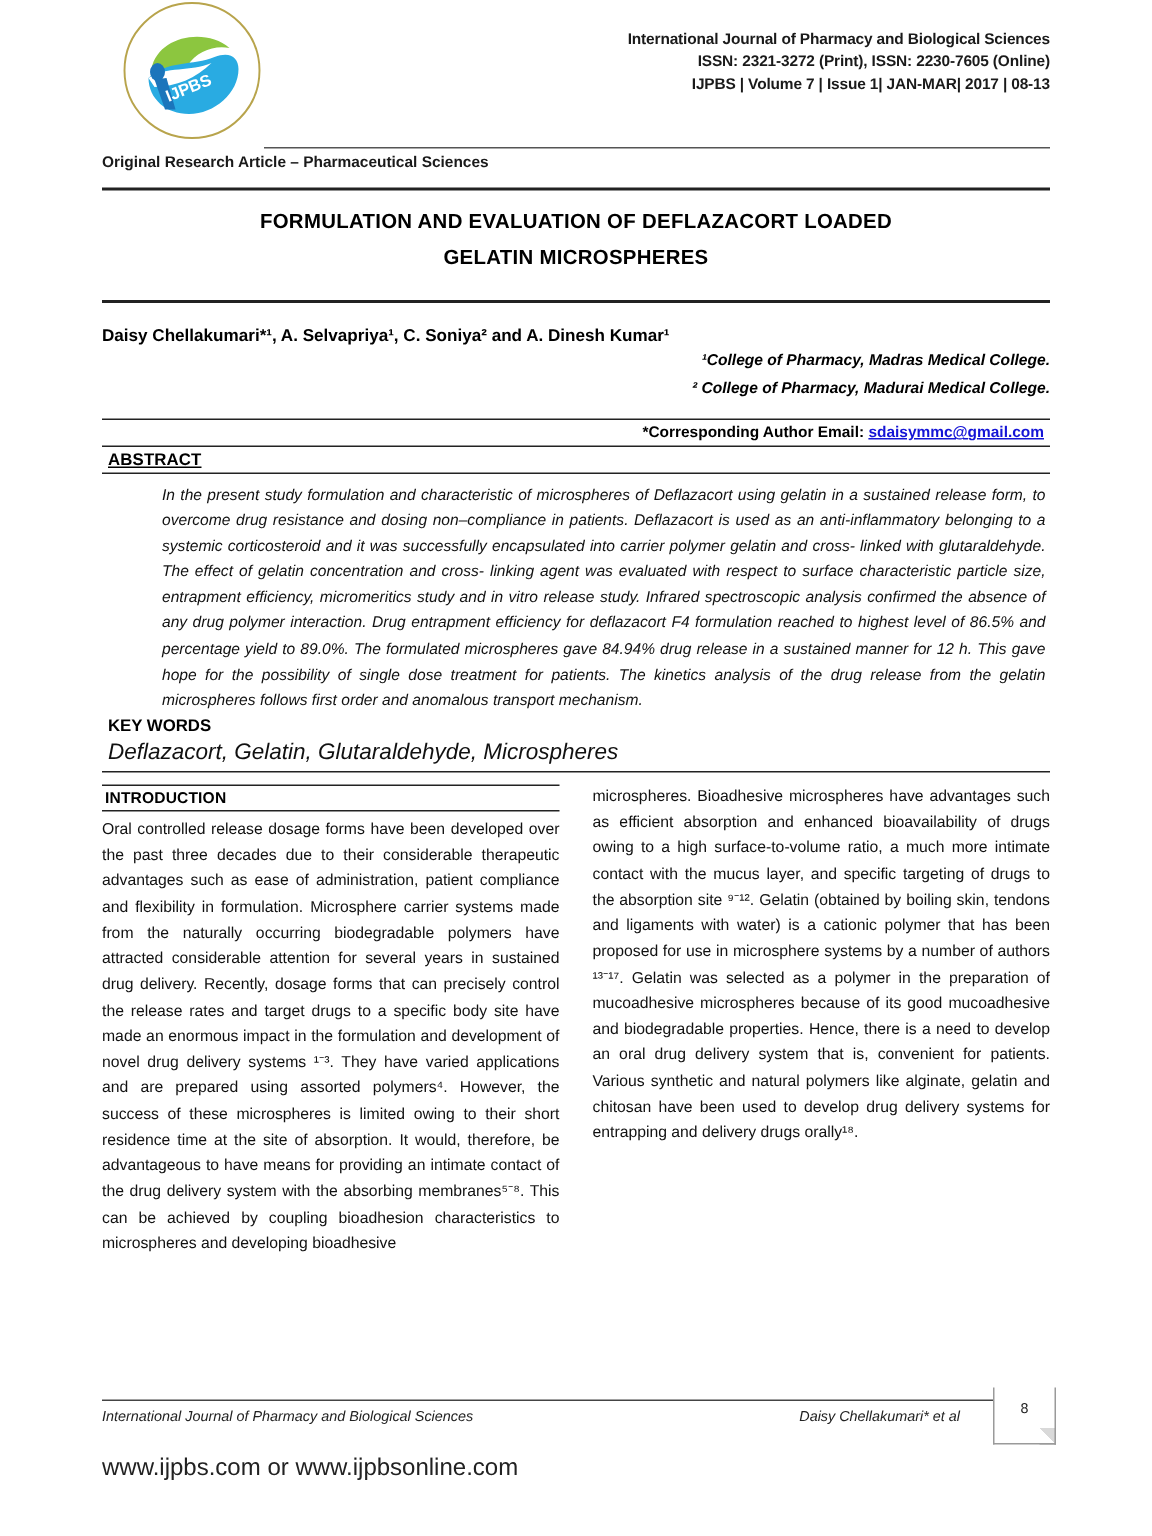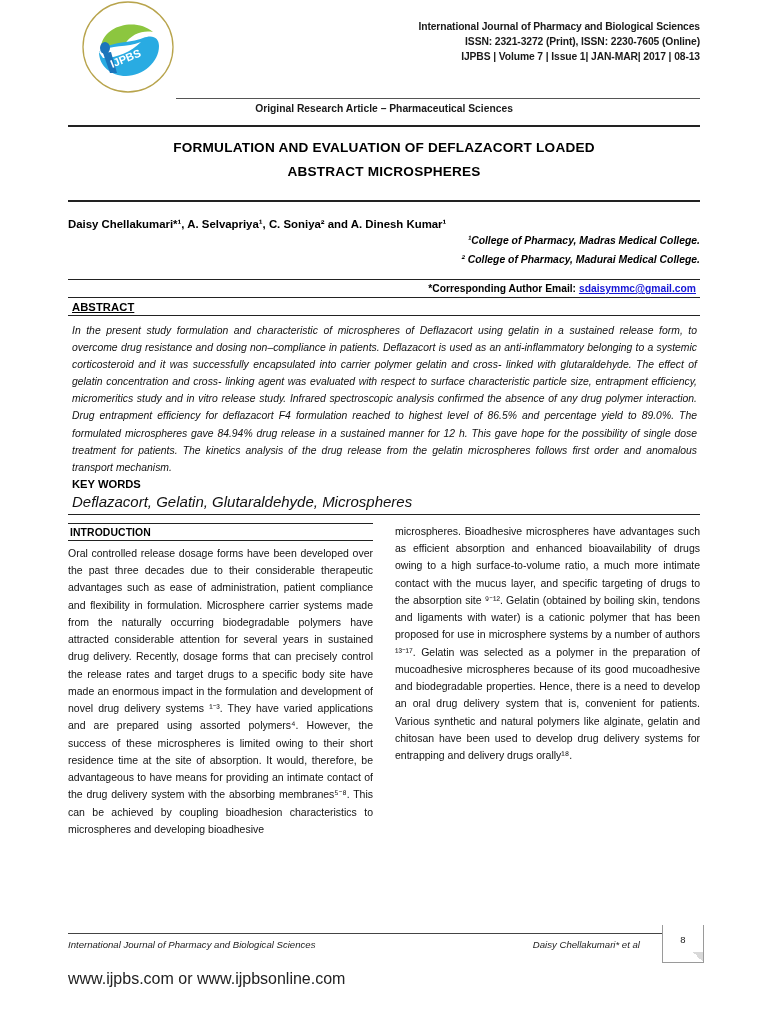--- a/index.html
+++ b/index.html
@@ -48,21 +48,21 @@
     letter-spacing: -0.1px;
   }
   .journal-info div { white-space: nowrap; }
 
   .rule-head {
     border-bottom: 1.6px solid #555;
     margin-left: 108px;
     margin-top: 1px;
   }
   .article-type {
-    text-align: center;
+    text-align: left;
     font-size: 10.3px;
     font-weight: bold;
     line-height: 15px;
     padding-top: 2px;
     color: #1a1a1a;
   }
 
   
   .rule-thick {
     border-top: 2px solid #222;
@@ -118,20 +118,21 @@
     letter-spacing: 0.1px;
     text-decoration: underline;
   }
   .abstract-body {
     font-size: 10.4px;
     font-style: italic;
     line-height: 17.1px;
     text-align: justify;
     padding: 6px 3px 1px 4px;
     color: #111;
+    margin-left: 36px;
   }
   .kw-head {
     font-size: 11.2px;
     font-weight: bold;
     padding: 1px 0 0 4px;
   }
   .kw-body {
     font-size: 15px;
     font-style: italic;
     padding: 3px 0 4px 4px;
@@ -253,21 +254,21 @@
       <div>IJPBS | Volume 7 | Issue 1| JAN-MAR| 2017 | 08-13</div>
     </div>
   </div>
 
   <div class="rule-head"></div>
   <div class="article-type">Original Research Article – Pharmaceutical Sciences</div>
 
   <div class="rule-thick"></div>
   <div class="title">
     <div>FORMULATION AND EVALUATION OF DEFLAZACORT LOADED</div>
-    <div>ABSTRACT MICROSPHERES</div>
+    <div>GELATIN MICROSPHERES</div>
   </div>
   <div class="rule-thick"></div>
 
   <div class="authors">Daisy Chellakumari*¹, A. Selvapriya¹, C. Soniya² and A. Dinesh Kumar¹</div>
   <div class="affil">¹College of Pharmacy, Madras Medical College.</div>
   <div class="affil">² College of Pharmacy, Madurai Medical College.</div>
 
   <div class="corr">
     <span>*Corresponding Author Email:</span>
     <a href="#">sdaisymmc@gmail.com</a>

